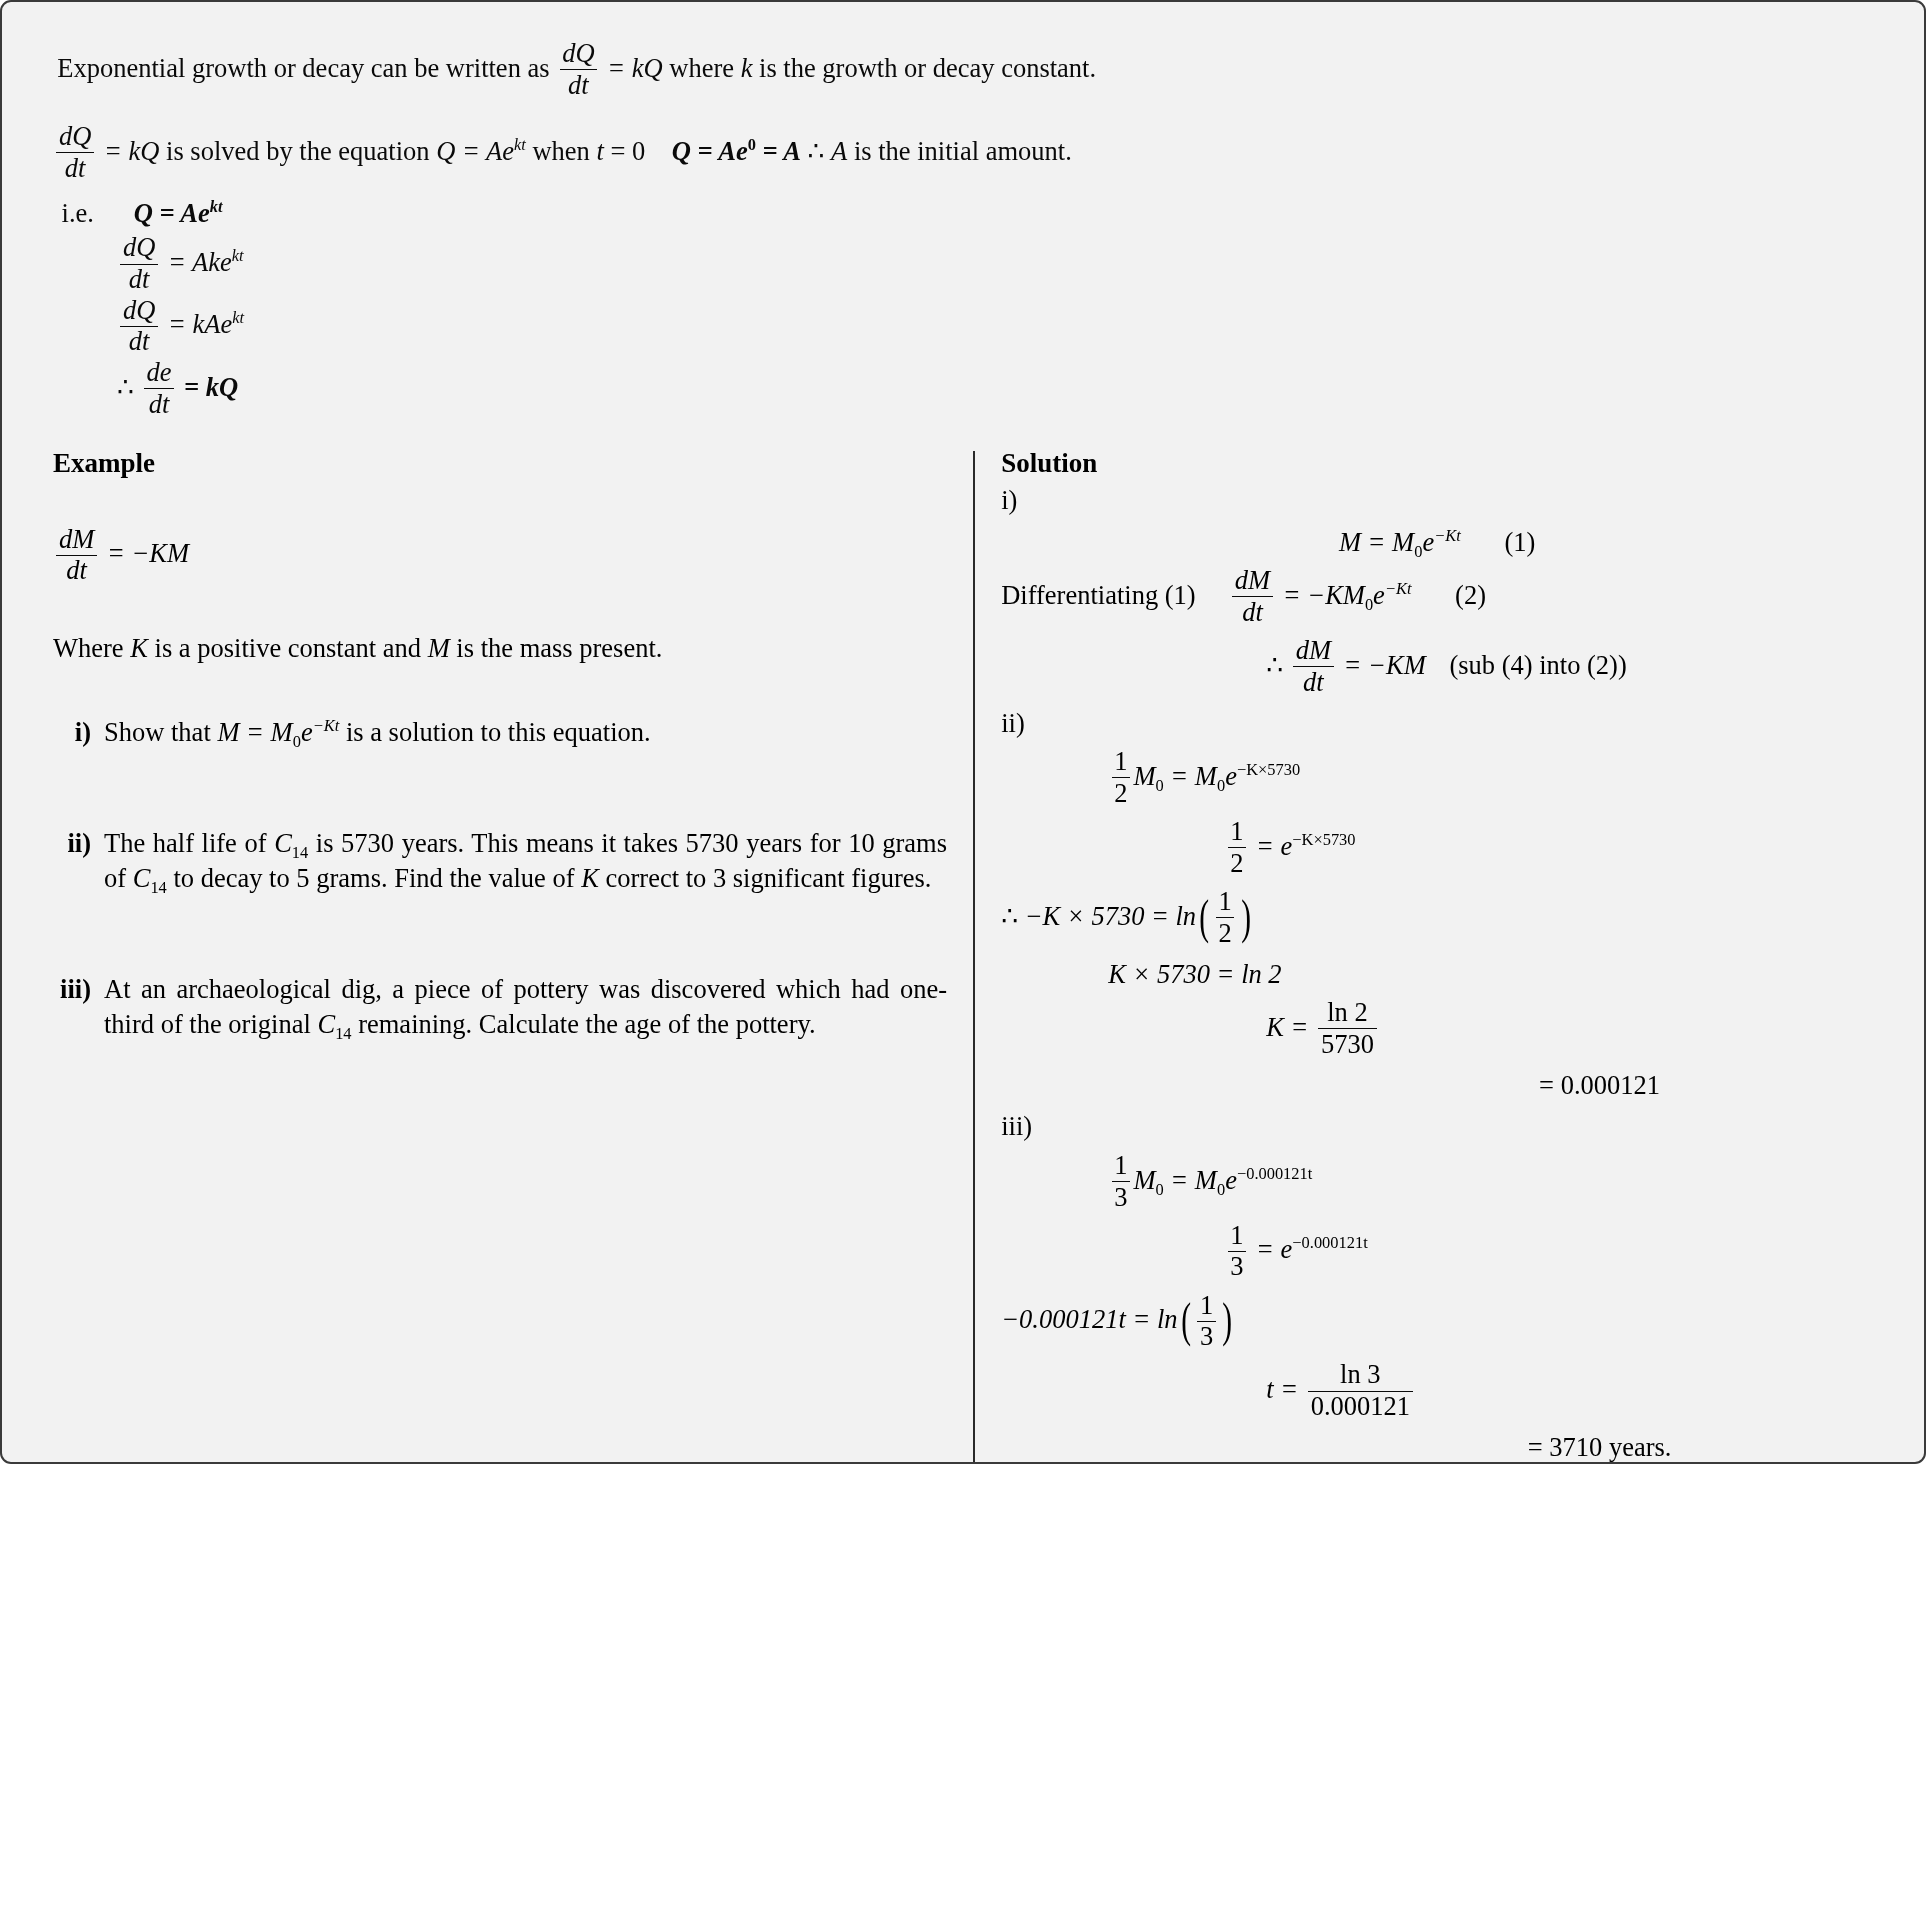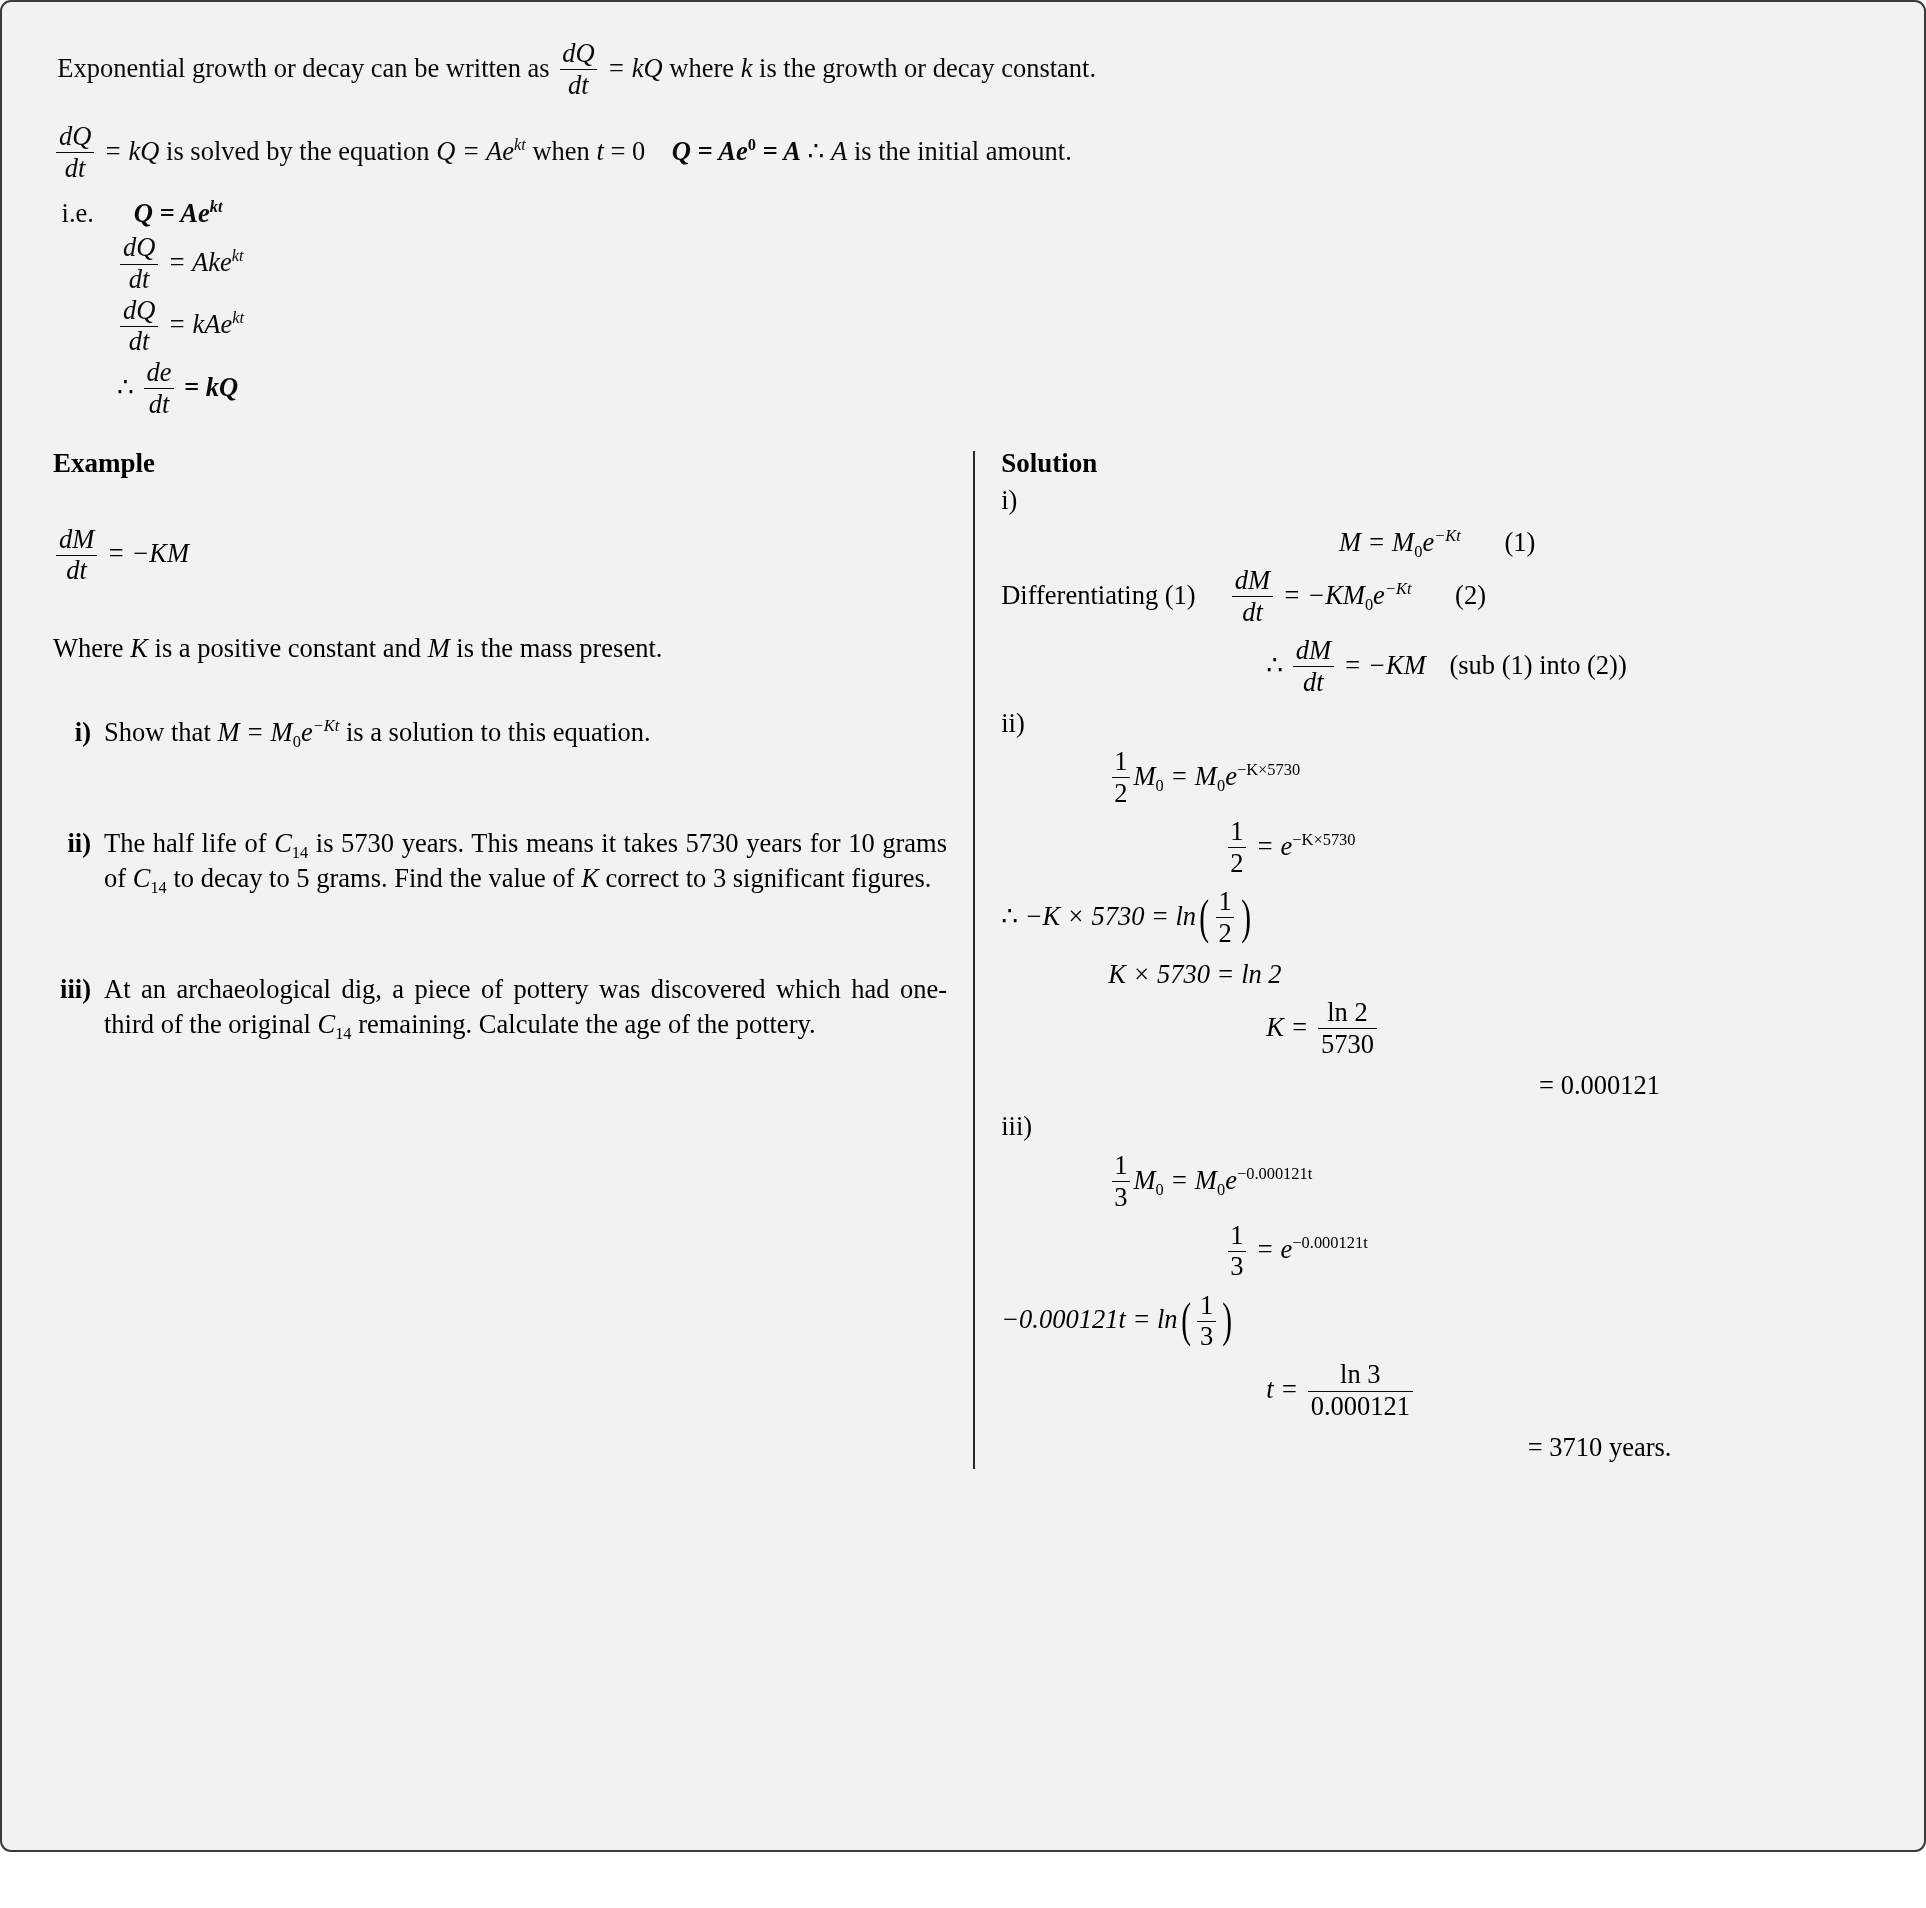--- a/index.html
+++ b/index.html
@@ -5,21 +5,21 @@
   html, body {
     margin: 0;
     padding: 0;
     background: #ffffff;
   }
   body {
     font-family: "Liberation Serif", "DejaVu Serif", serif;
   }
   .page {
     width: 1926px;
-    height: 1852px;
+    height: 1464px;
     box-sizing: border-box;
     background: #f2f2f2;
     border: 2.6px solid #3a3a3a;
     border-radius: 11px;
     position: relative;
     overflow: hidden;
     padding: 0;
   }
   .inner {
     position: absolute;
@@ -341,21 +341,21 @@
         <span class="tag">(2)</span>
       </div>
 
       <div class="eqrow eq-indent-4">
         <span class="therefore">∴</span>
         <span class="frac">
           <span class="num">dM</span>
           <span class="den">dt</span>
         </span>
         <i>= −KM</i>
-        <span style="margin-left:17px">(sub (1) into (2))</span>
+        <span style="margin-left:17px">(sub (4) into (2))</span>
       </div>
 
       <div class="sollabel">ii)</div>
 
       <div class="eqrow eq-indent-3">
         <span class="frac plain">
           <span class="num">1</span>
           <span class="den">2</span>
         </span><i><span>M</span><sub class="sub">0</sub></i>
         <i><span>= M</span><sub class="sub">0</sub><span>e</span><sup class="supn">−K×5730</sup></i>

